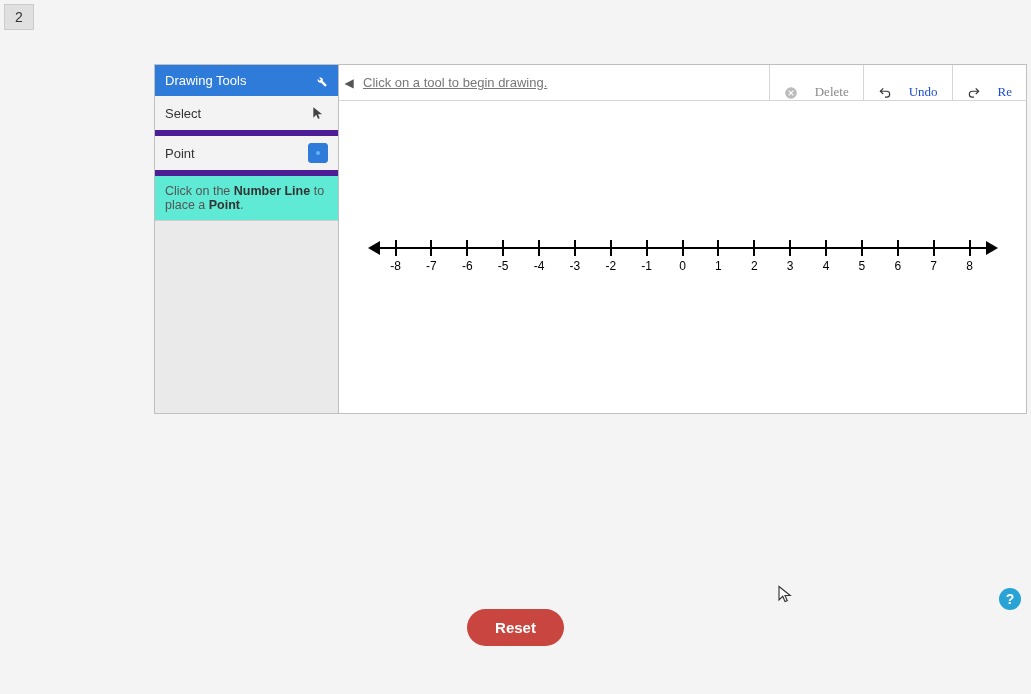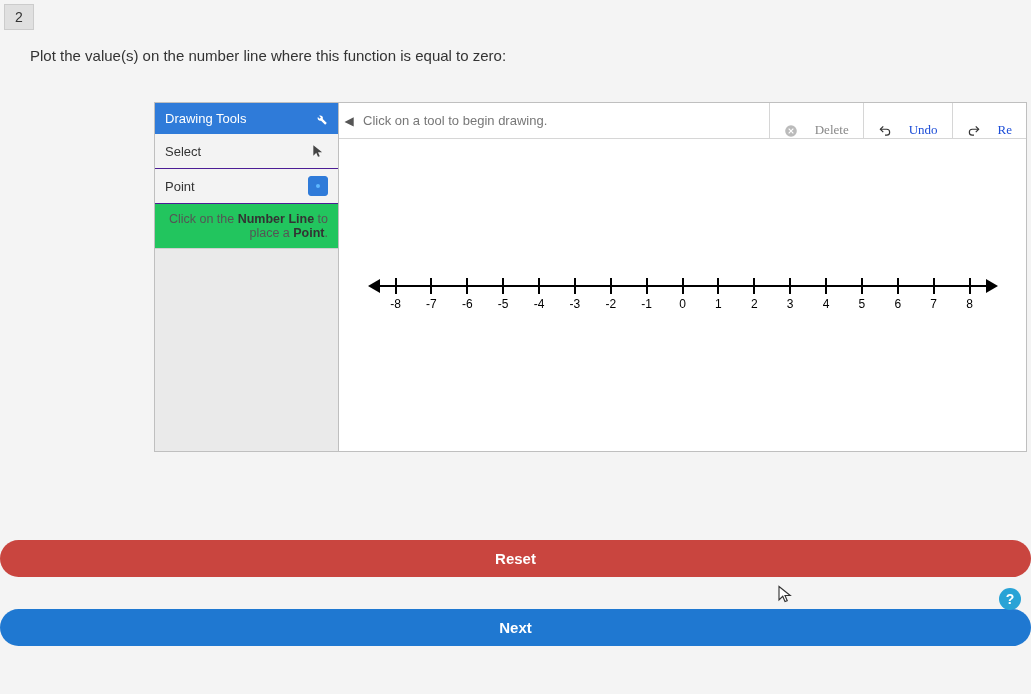--- a/index.html
+++ b/index.html
@@ -34,38 +34,37 @@
       height: 350px;
       background: #fff;
     }
     
     .sidebar {
       width: 184px;
       border-right: 1px solid #bfbfbf;
       background: #eaeaea;
       display: flex;
       flex-direction: column;
-      text-align: right;
     }
     .sidebar-header {
       background: #2f7bd9;
       color: #fff;
       font-size: 13px;
       padding: 8px 10px;
       display: flex;
       align-items: center;
       justify-content: space-between;
     }
     .wrench {
       width: 14px; height: 14px;
       color: #fff;
     }
     .tool-row {
       background: #f3f3f3;
-      border-bottom: 1px solid #4c1d95;
+      border-bottom: 6px solid #4c1d95;
       padding: 7px 10px;
       font-size: 13px;
       display: flex;
       align-items: center;
       justify-content: space-between;
       cursor: pointer;
     }
     .tool-icon-box {
       width: 20px; height: 20px;
       display: flex; align-items: center; justify-content: center;
@@ -82,21 +81,21 @@
       width: 8px; height: 8px; border-radius: 50%;
       background: #fff;
       border: 2px solid #2f7bd9;
       background: #5fb8ff;
     }
     .sidebar-hint {
       padding: 8px 10px;
       font-size: 12.5px;
       color: #555;
       border-bottom: 1px solid #cfcfcf;
-      background: #22c55e;
+      background: #5eead4;
     }
     .sidebar-hint b { color: #333; }
     
     .canvas-area {
       flex: 1;
       display: flex;
       flex-direction: column;
       background: #fff;
     }
     .canvas-toolbar {
@@ -110,20 +109,21 @@
     .collapse-caret {
       width: 20px;
       text-align: center;
       color: #555;
       cursor: pointer;
       font-size: 12px;
     }
     .hint-text {
       flex: 1;
       padding-left: 4px;
+      text-decoration: underline;
     }
     .tb-btn {
       border-left: 1px solid #d6d6d6;
       padding: 0 14px;
       height: 100%;
       display: flex;
       align-items: flex-end;
       gap: 17px;
       color: #888;
       cursor: pointer;
@@ -174,22 +174,21 @@
       transform: translateX(-50%);
       color: #000;
     }
     
     .bottom-buttons {
       position: absolute;
       left: 0; right: 0;
       bottom: 48px;
       display: flex;
       justify-content: center;
-      gap: 32px;
-      flex-direction: column;
+      gap: 52px;
     }
     .btn {
       border: none;
       border-radius: 20px;
       padding: 10px 28px;
       font-size: 15px;
       font-weight: bold;
       color: #fff;
       cursor: pointer;
     }
@@ -217,21 +216,20 @@
     }
   </style>
 </head>
 <body>
 
 
 
 <div class="question-number">2</div>
 
 <div class="instructions">
-  <p>Plot the value(s) on the number line where this function is equal to zero:</p>
 </div>
 
 <div class="workspace">
   <div class="sidebar">
     <div class="sidebar-header">
       <span>Drawing Tools</span>
       <svg class="wrench" viewBox="0 0 24 24" fill="currentColor">
           <path d="M22 19l-7-7c.6-1.5.3-3.3-1-4.6-1.4-1.4-3.5-1.7-5.2-.8l3 3-2.1 2.1-3-3c-.9 1.7-.6 3.8.8 5.2 1.3 1.3 3.1 1.6 4.6 1l7 7 2.9-2.9z"></path>
         </svg>
     </div>
@@ -319,21 +317,20 @@
           <div class="tick-label" style="left: 556.125px;">7</div>
           <div class="tick" style="left: 591px;"></div>
           <div class="tick-label" style="left: 592px;">8</div>
         </div>
     </div>
   </div>
 </div>
 
 <div class="bottom-buttons">
   <button class="btn btn-reset">Reset</button>
-  <button class="btn btn-next">Next</button>
 </div>
 
 <div class="cursor-pointer">
   <svg width="18" height="18" viewBox="0 0 24 24" fill="none" stroke="#333" stroke-width="1.5">
       <path d="M4 2l0 18 5-5 3 7 3-1-3-7 7 0z" fill="#fff"></path>
     </svg>
 </div>
 
 <div class="help-badge">?</div>
 

